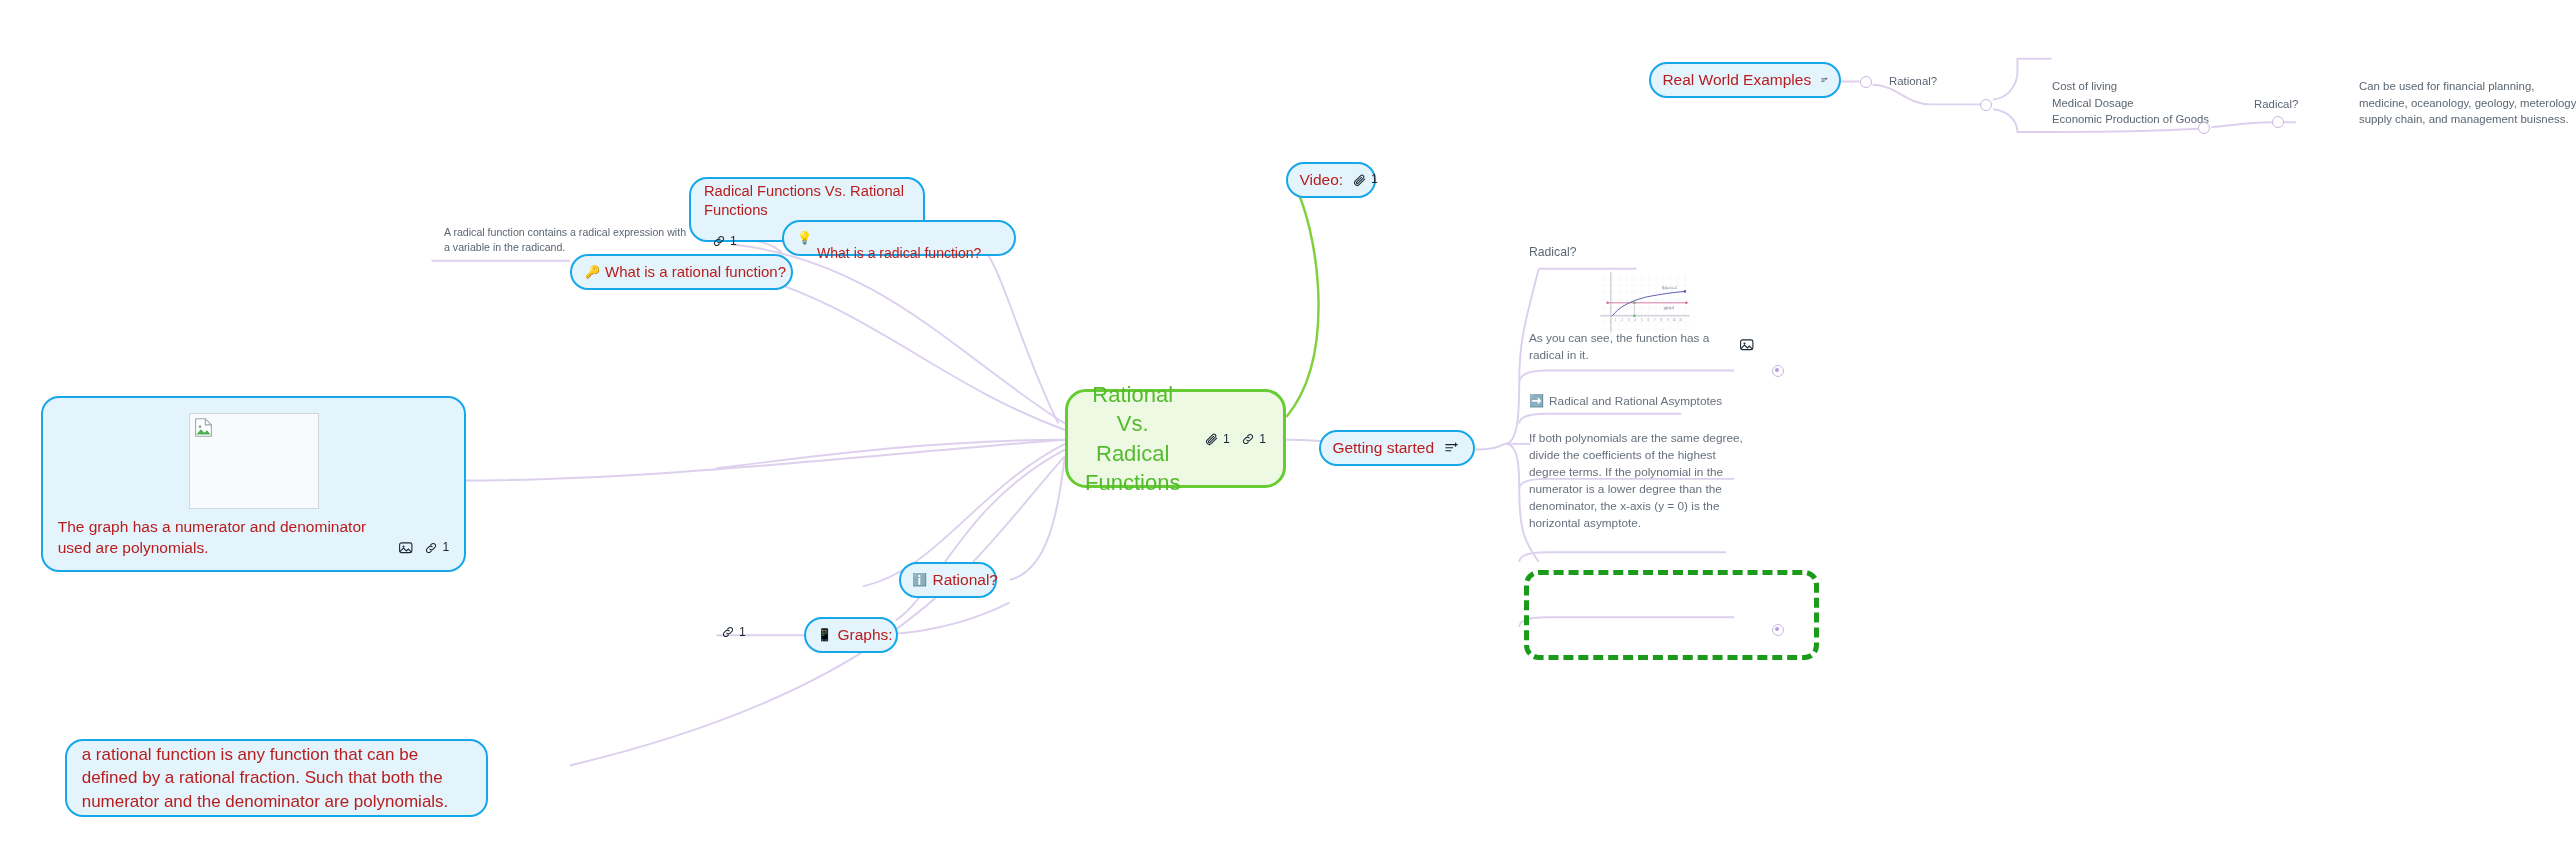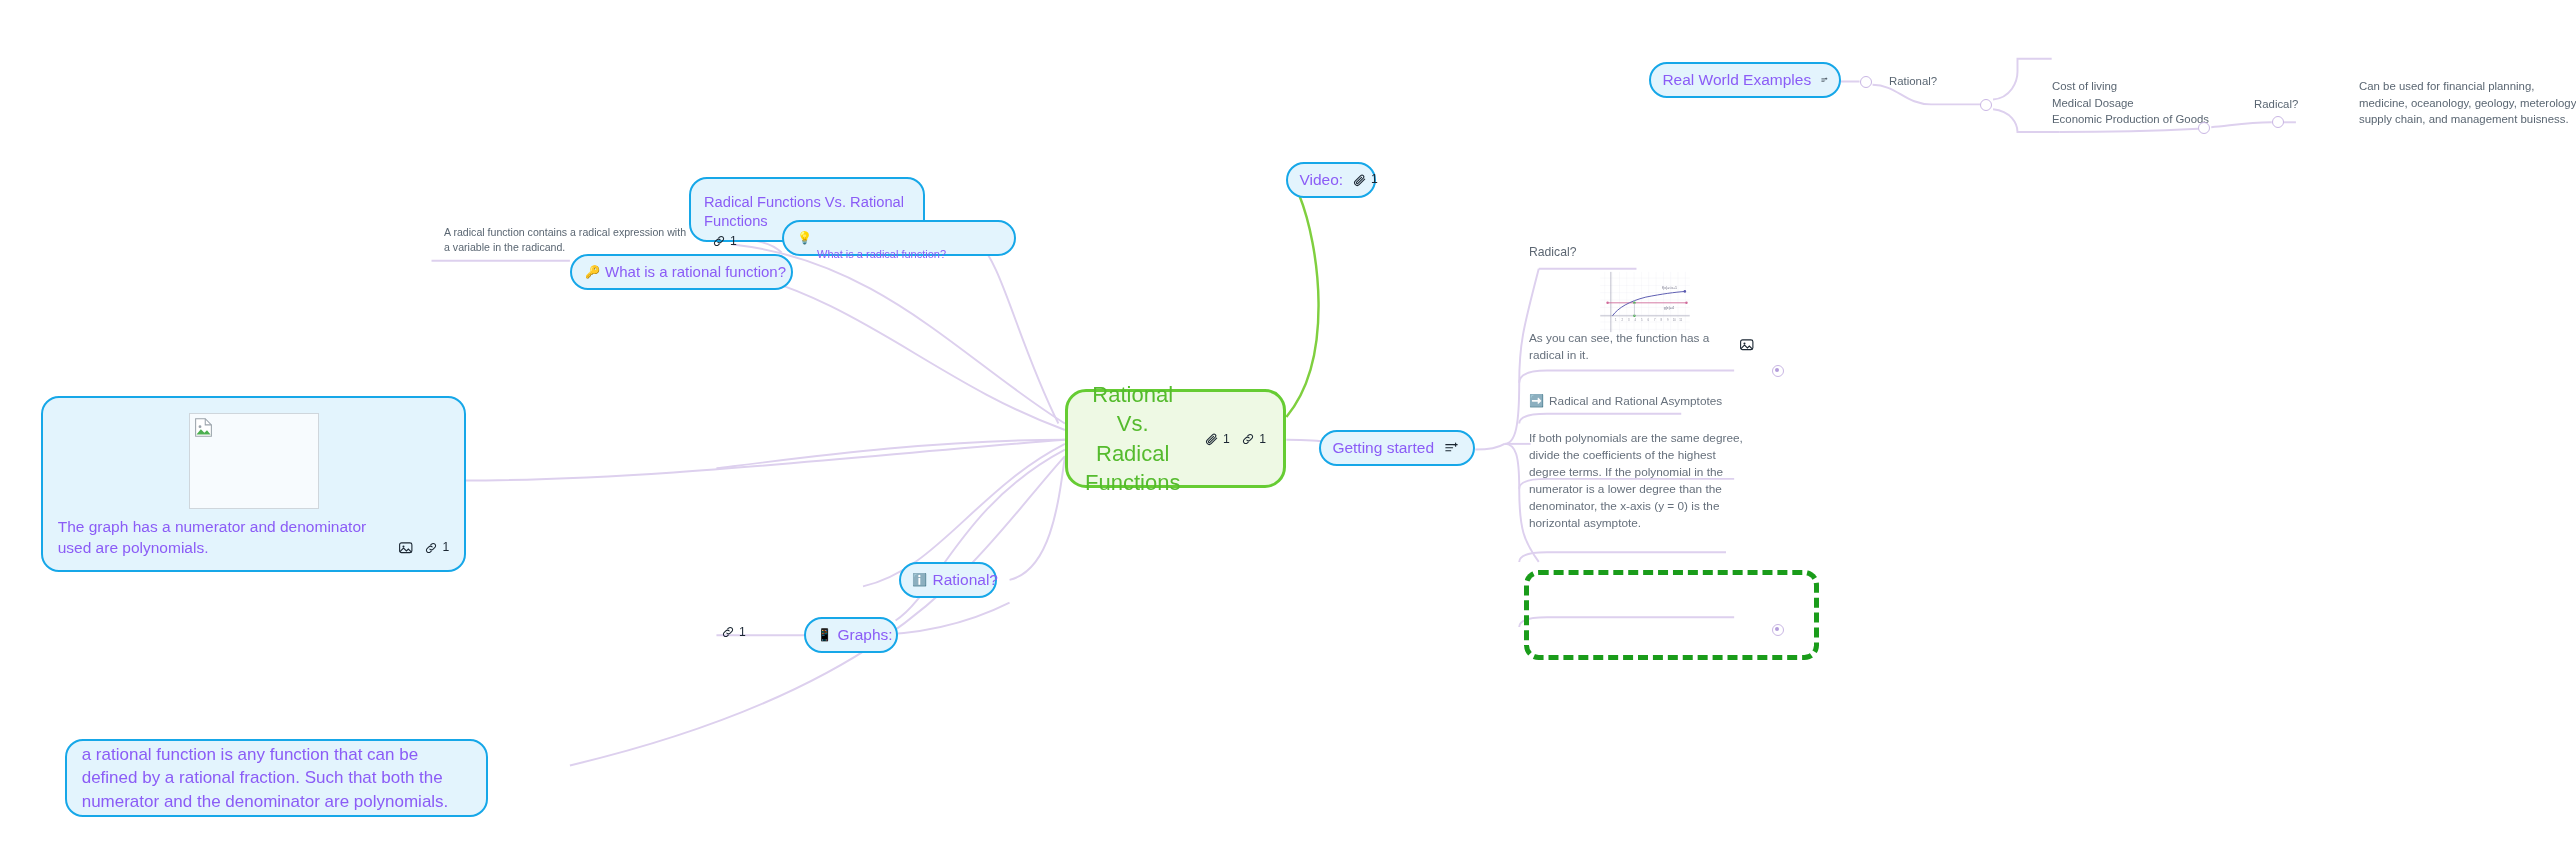--- a/index.html
+++ b/index.html
@@ -28,21 +28,21 @@
     border: 2.4px solid #16a7e8;
     border-radius: 18px;
     color: #29b2f0;
     display: flex;
     align-items: center;
     padding: 5.7px 13px;
     line-height: 1.28;
     white-space: nowrap;
   }
   .node.wrap { white-space: normal; }
-  .node .label { color: #8b5cf6; }
+  .node .label { color: #b91c1c; }
 
   .node-root {
     position: absolute;
     background: #eef9e4;
     border: 3.3px solid #66cc33;
     border-radius: 21px;
     color: #55bb2e;
     display: flex;
     align-items: center;
     justify-content: center;
@@ -241,36 +241,36 @@
       </span>
     </div>
   </div>
 
   <div class="node wrap" style="left:65px; top:739px; width:423px; height:78px; padding:8.1px 14.7px;">
     <span class="label" style="font-size:17px; line-height:1.38;">a rational function is any function that can be defined by a rational fraction. Such that both the numerator and the denominator are polynomials.</span>
   </div>
 
   <div class="plain small" style="left:444px; top:225px; width:244px;">A radical function contains a radical expression with a variable in the radicand.</div>
 
-  <div class="node wrap" style="left:689px; top:177px; width:236px; height:65px; padding:14px 13px; align-items:flex-start; flex-direction:column;">
+  <div class="node wrap" style="left:689px; top:177px; width:236px; height:65px; padding:3px 13px; align-items:flex-start; flex-direction:column;">
     <span class="label" style="font-size:14.7px; line-height:1.3;">Radical Functions Vs. Rational Functions</span>
   </div>
   <span class="meta" style="position:absolute; left:702px; top:234px;">
     <span class="meta-ico">
       <svg viewBox="0 0 24 24" fill="none" stroke="#1b2733" stroke-width="1.8" stroke-linecap="round">
         <path d="M10 14a4 4 0 0 0 5.7 0l3-3a4 4 0 1 0-5.7-5.7l-1.5 1.5"></path>
         <path d="M14 10a4 4 0 0 0-5.7 0l-3 3a4 4 0 1 0 5.7 5.7l1.5-1.5"></path>
       </svg>
     </span>
     <span class="count">1</span>
   </span>
 
   <div class="node" style="left:782px; top:220px; width:234px; height:36px; padding:4.9px 13px;">
     <span class="emoji">💡</span>
-    <span class="label" style="font-size:11px;margin-top:32px;">What is a radical function?</span>
+    <span class="label" style="font-size:14px;margin-top:32px;">What is a radical function?</span>
   </div>
 
   <div class="node" style="left:570px; top:254px; width:223px; height:36px; padding:4.9px 13px;">
     <span class="emoji">🔑</span>
     <span class="label" style="font-size:15px;">What is a rational function?</span>
   </div>
 
   <div class="node" style="left:1286px; top:162px; width:90px; height:36px; padding:4.9px 11.4px;">
     <span class="label" style="font-size:15.5px;">Video:</span>
     <span class="meta">

